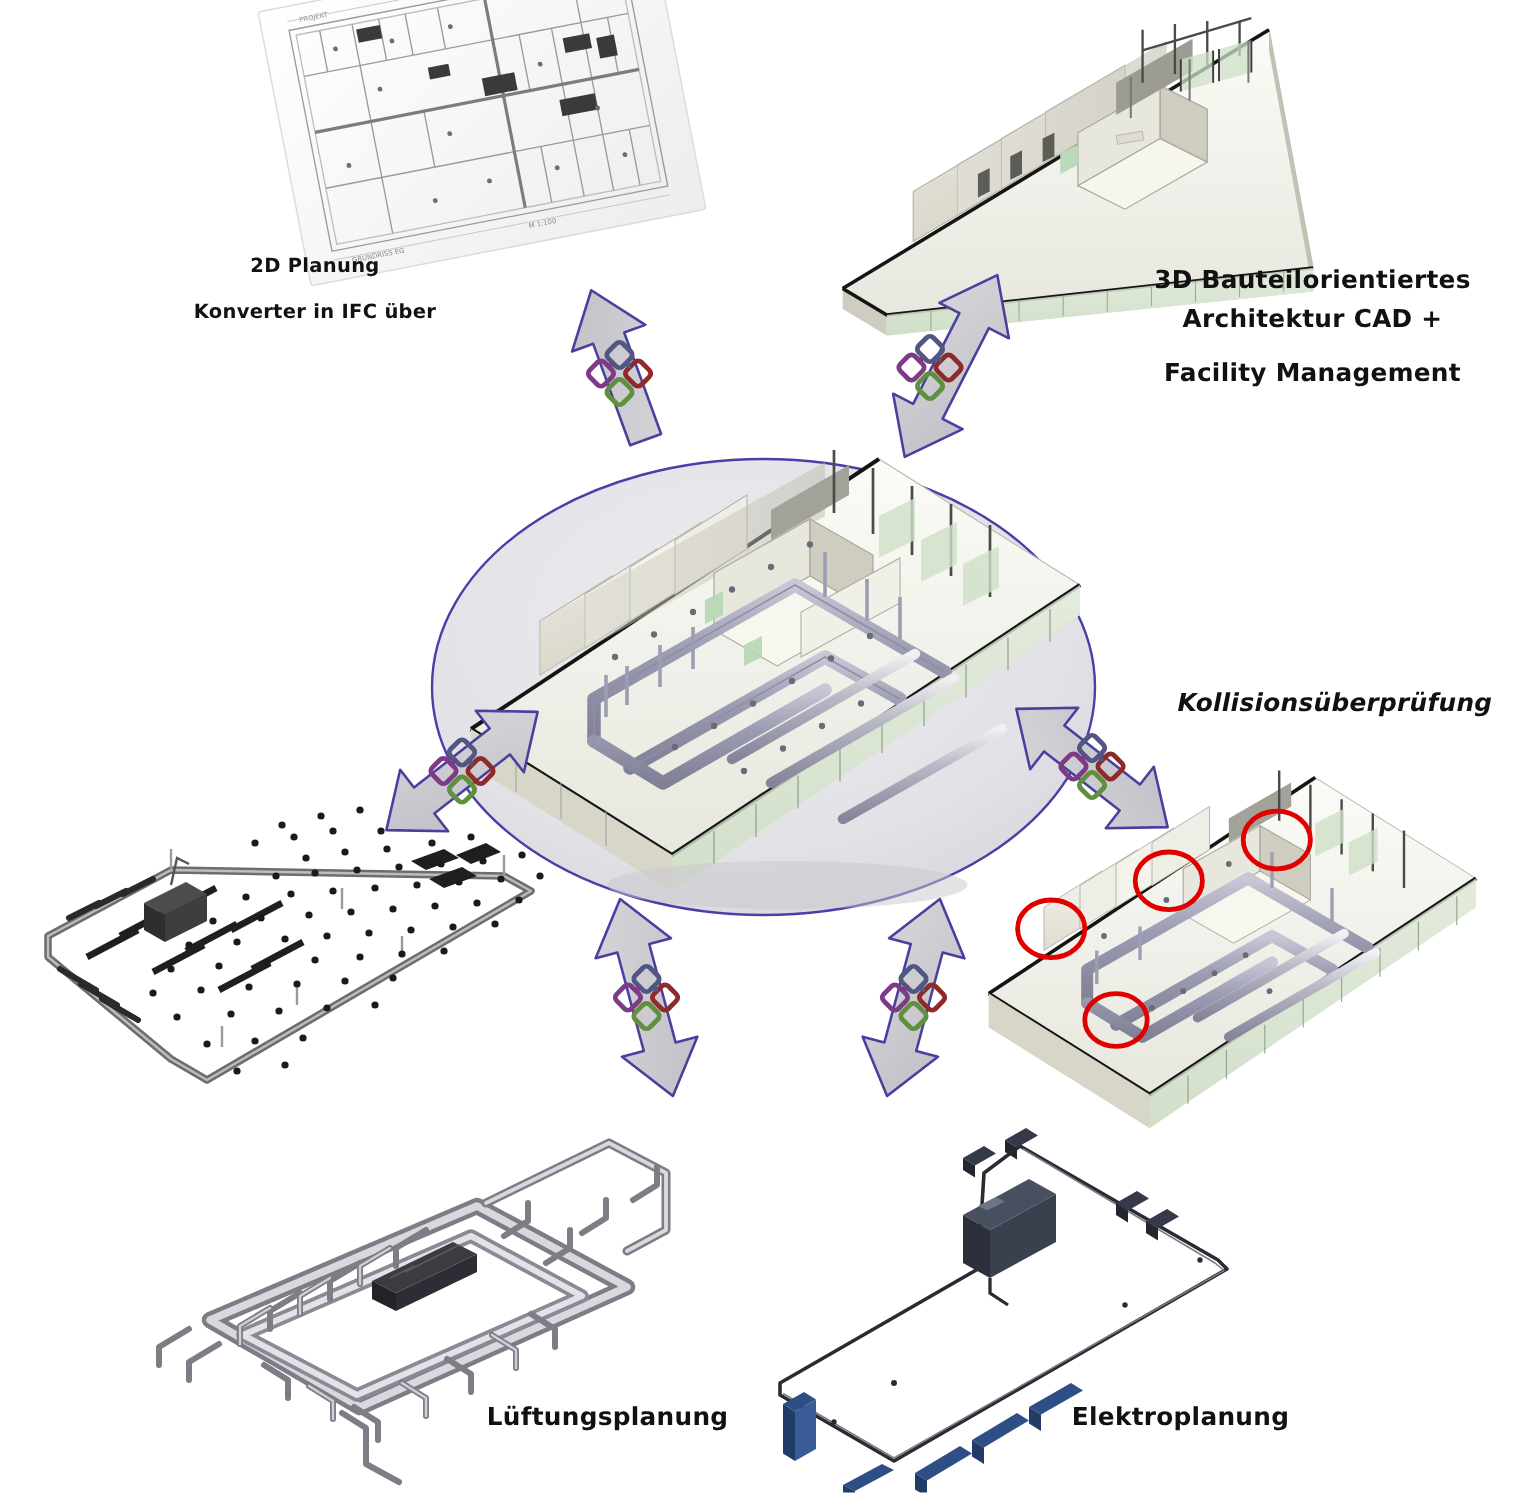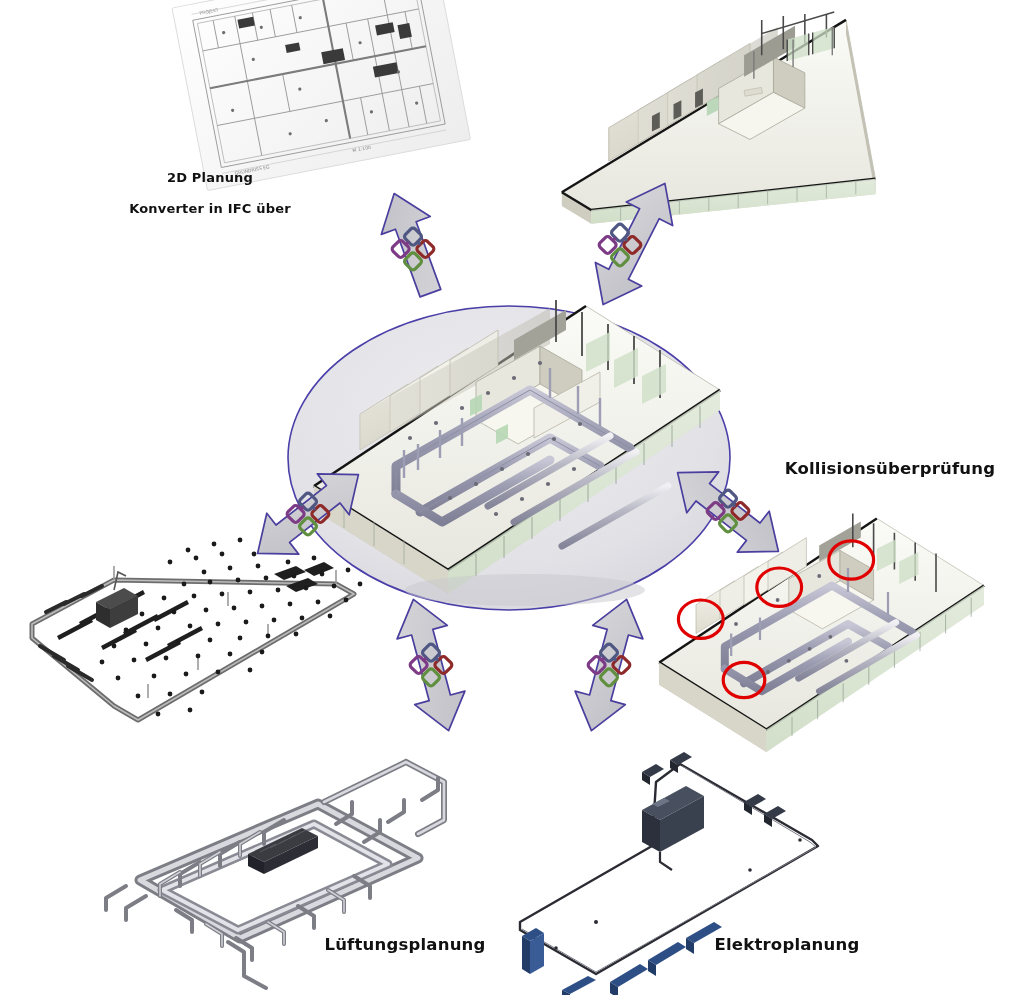--- a/index.html
+++ b/index.html
@@ -6,21 +6,21 @@
   body{width:1024px;height:995px;position:relative;overflow:hidden;
        font-family:"DejaVu Sans","Liberation Sans",sans-serif;}
 
   .stage{position:absolute;left:0;top:0;width:1024px;height:995px;}
 
   .label{position:absolute;font-weight:bold;color:#111111;
          letter-spacing:.2px;line-height:1.55;text-align:center;}
   .label.lbl-2d{left:60px;top:168px;width:300px;font-size:13px;}
   .label.lbl-3d{left:730px;top:174px;width:290px;font-size:16.5px;}
   .label.lbl-elek{left:42px;top:450px;width:230px;font-size:16.5px;}
-  .label.lbl-koll{left:765px;top:456px;width:250px;font-size:16.5px;}
+  .label.lbl-koll{left:765px;top:456px;width:250px;font-size:16.5px;font-style:italic;}
   .label.lbl-lueft{left:285px;top:932px;width:240px;font-size:16.5px;}
   .label.lbl-heiz{left:672px;top:932px;width:230px;font-size:16.5px;}
   .label .l2{margin-top:11px;}
   .label .l3{margin-top:11px;}
 
   svg.scene{position:absolute;left:0;top:0;width:1024px;height:995px;
             pointer-events:none;}
   .ifc-logo{position:absolute;width:46px;height:46px;}
 </style>
 </head>
@@ -697,20 +697,25 @@
         </g>
       </g>
     </svg>
   </div>
 
   <div class="label lbl-2d">
     <div class="l1">2D Planung</div>
     <div class="l2">Konverter in IFC über</div>
   </div>
 
+  <div class="label lbl-3d">
+    <div class="l1">3D Bauteilorientiertes</div>
+    <div class="l1x">Architektur CAD  +</div>
+    <div class="l3">Facility Management</div>
+  </div>
 
 
   <div class="label lbl-koll">
     <div>Kollisionsüberprüfung</div>
   </div>
 
   <div class="label lbl-lueft">
     <div>Lüftungsplanung</div>
   </div>
 

